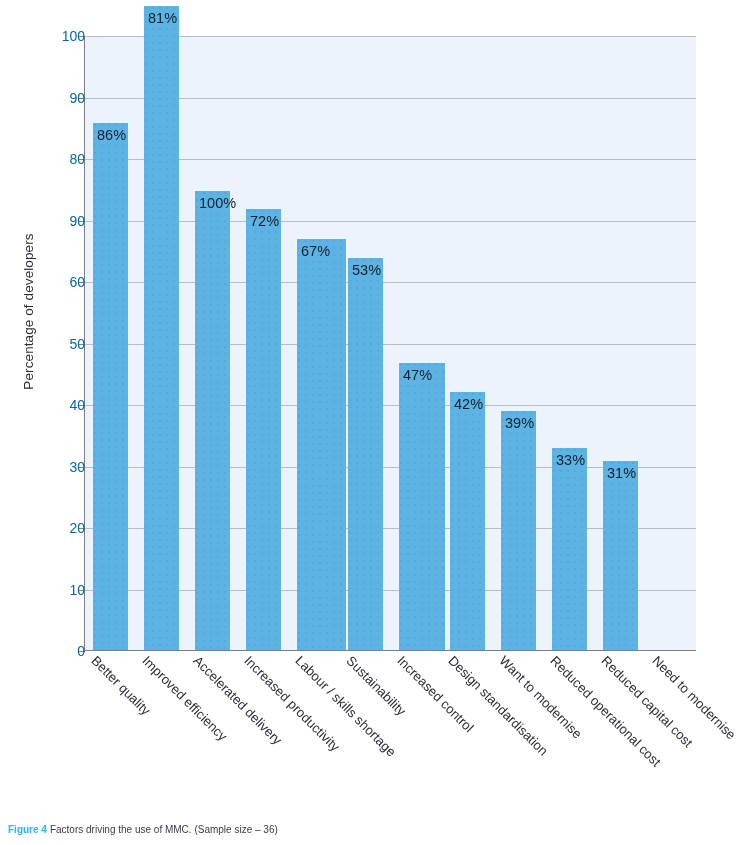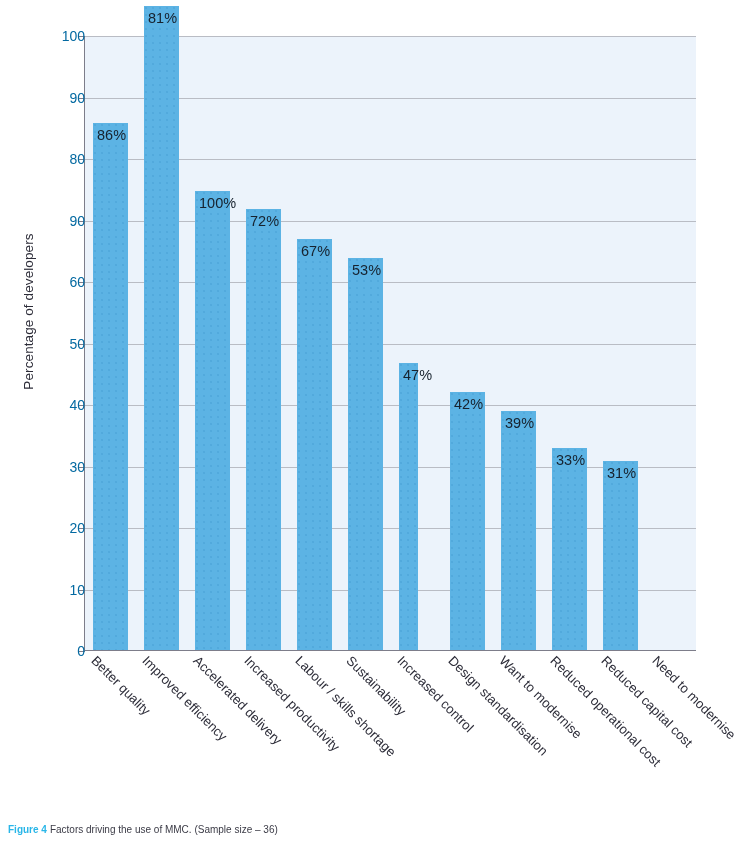--- a/index.html
+++ b/index.html
@@ -208,27 +208,27 @@
         </div>
         <div class="bar" style="left: 59px; width: 35px; height: 644px; text-decoration: underline;">
           <div class="bar-label">81%</div>
         </div>
         <div class="bar" style="left: 110px; width: 35px; height: 458.79px;">
           <div class="bar-label">100%</div>
         </div>
         <div class="bar" style="left: 161px; width: 35px; height: 440.955px;">
           <div class="bar-label">72%</div>
         </div>
-        <div class="bar" style="left: 212px; width: 35px; height: 411.435px;">
+        <div class="bar" style="left: 212px; width: 49px; height: 411.435px;">
           <div class="bar-label">67%</div>
         </div>
         <div class="bar" style="left: 263px; width: 35px; height: 392px;">
           <div class="bar-label">53%</div>
         </div>
-        <div class="bar" style="left: 314px; width: 19px; height: 286.59px;">
+        <div class="bar" style="left: 314px; width: 46px; height: 286.59px;">
           <div class="bar-label">47%</div>
         </div>
         <div class="bar" style="left: 365px; width: 35px; height: 257.685px;">
           <div class="bar-label">42%</div>
         </div>
         <div class="bar" style="left: 416px; width: 35px; height: 239.235px;">
           <div class="bar-label">39%</div>
         </div>
         <div class="bar" style="left: 467px; width: 35px; height: 201.72px;">
           <div class="bar-label">33%</div>

